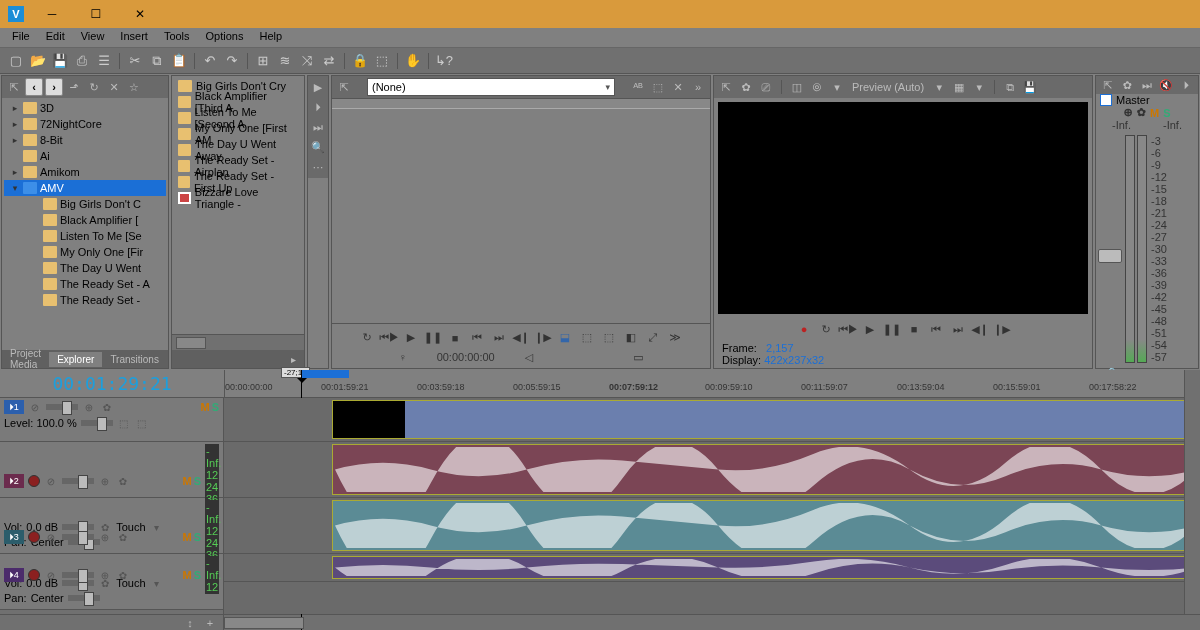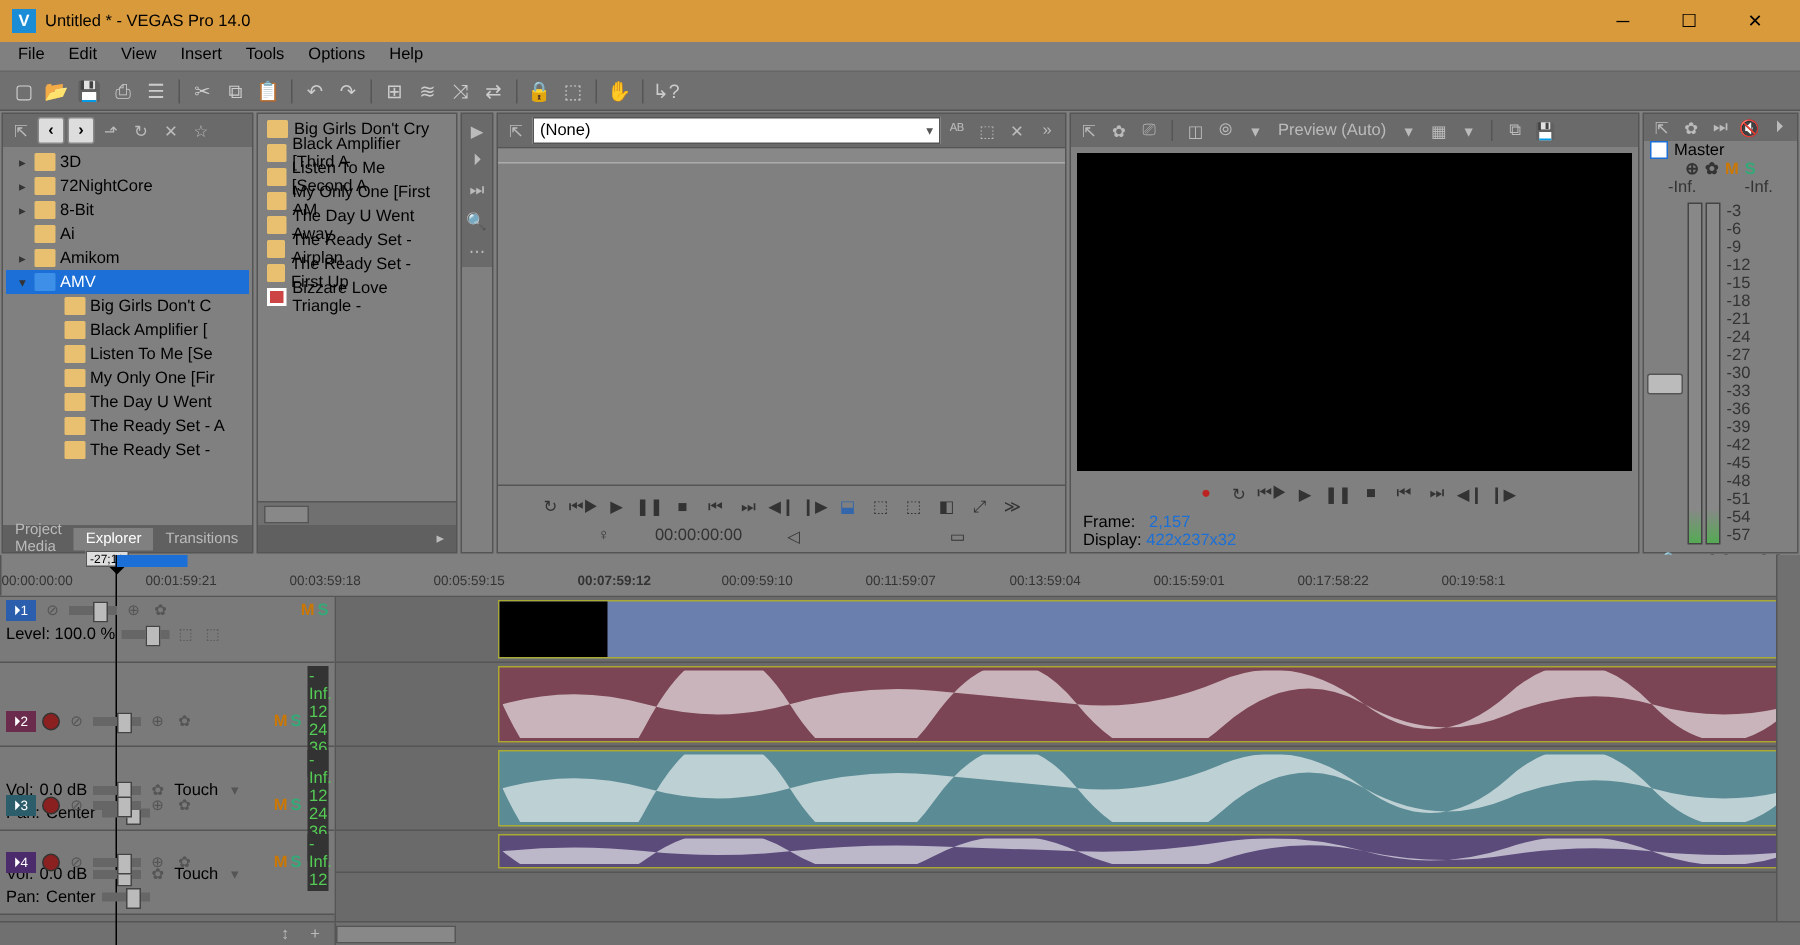--- a/index.html
+++ b/index.html
@@ -29,21 +29,21 @@
 .tab{padding:2px 8px;color:#bbb;font-size:10px}
 .tab.active{background:#808080;color:#fff}
 .filelist{flex:1;background:#808080;padding:2px;overflow:hidden}
 .file-item{display:flex;align-items:center;height:16px;padding:0 4px;color:#000}
 .file-item .fld{width:14px;height:12px;background:#E8C070;margin-right:4px;border-radius:1px}
 .file-item .fic{width:14px;height:12px;background:#fff;margin-right:4px;position:relative}
 .file-item .fic::after{content:"";position:absolute;inset:2px;background:#c44}
 .hscroll{height:16px;background:#707070;border-top:1px solid #555;display:flex;align-items:center}
 .hscroll .thumb{width:30px;height:12px;background:#888;margin-left:4px;border:1px solid #555}
 .trimmer{flex:1;display:flex;flex-direction:column}
-.trim-combo{flex:1;height:18px;background:#fff;border:1px solid #555;margin:0;padding:1px 4px;align-items:center;justify-content:space-between;display:flex}
+.trim-combo{flex:1;height:18px;background:#fff;border:1px solid #555;margin:12px;padding:1px 4px;align-items:center;justify-content:space-between;display:flex}
 .trim-combo .dd{font-size:9px;color:#555}
 .trim-canvas{flex:1;background:#808080;border-top:1px solid #555;border-bottom:1px solid #555;position:relative}
 .trim-ruler{height:10px;background:#888;border-bottom:1px solid #aaa}
 .transport{height:44px;background:#808080;display:flex;flex-direction:column;align-items:center;justify-content:center;gap:4px}
 .transport-row{display:flex;gap:2px;align-items:center}
 .trbtn{width:20px;height:18px;display:flex;align-items:center;justify-content:center;color:#333;font-size:11px}
 .tc-row{display:flex;gap:30px;align-items:center;color:#333;font-size:10px}
 .preview{flex:1;display:flex;flex-direction:column}
 .prev-canvas{flex:1;background:#000;margin:4px}
 .prev-info{height:28px;display:flex;padding:2px 8px;gap:12px;color:#000;font-size:10px}
@@ -105,21 +105,20 @@
 .tl-hscroll .spacer{width:224px;border-right:1px solid #555;display:flex;align-items:center;justify-content:flex-end;gap:2px;padding:0 4px}
 .tl-hscroll .track{flex:1;position:relative}
 .tl-hscroll .thumb{position:absolute;left:0;width:80px;height:12px;top:2px;background:#888;border:1px solid #555}
 .vscroll{position:absolute;right:0;top:370px;bottom:16px;width:16px;background:#707070;border-left:1px solid #555}
 </style>
 </head>
 <body>
 
 <div class="titlebar">
   <div class="logo">V</div>
-  <div class="title">Untitled * - VEGAS Pro 14.0</div>
   <div class="winbtn">─</div>
   <div class="winbtn">☐</div>
   <div class="winbtn">✕</div>
 </div>
 
 <div class="menubar" id="menubar">
     <div class="mi">File</div>
     <div class="mi">Edit</div>
     <div class="mi">View</div>
     <div class="mi">Insert</div>
@@ -422,20 +421,21 @@
     <div class="master-foot">
       <span class="lock">🔒</span>
       <span>0.0</span>
       <span>0.0</span>
     </div>
   </div>
 </div>
 
 <div class="timeline-area">
   <div class="tl-ruler-row">
+    <div class="tl-tc">00:01:29:21</div>
     <div class="tl-ruler" id="tlruler">
       <div class="loopflag" style="left:56px">-27;16</div>
       <div class="loop" style="left:76px;width:48px"></div>
       <div class="cursor" style="left:76px"></div>
     <div class="mark" style="left: 0px;">00:00:00:00</div>
         <div class="mark" style="left: 96px;">00:01:59:21</div>
         <div class="mark" style="left: 192px;">00:03:59:18</div>
         <div class="mark" style="left: 288px;">00:05:59:15</div>
         <div class="mark" style="left: 384px; font-weight: bold;">00:07:59:12</div>
         <div class="mark" style="left: 480px;">00:09:59:10</div>

